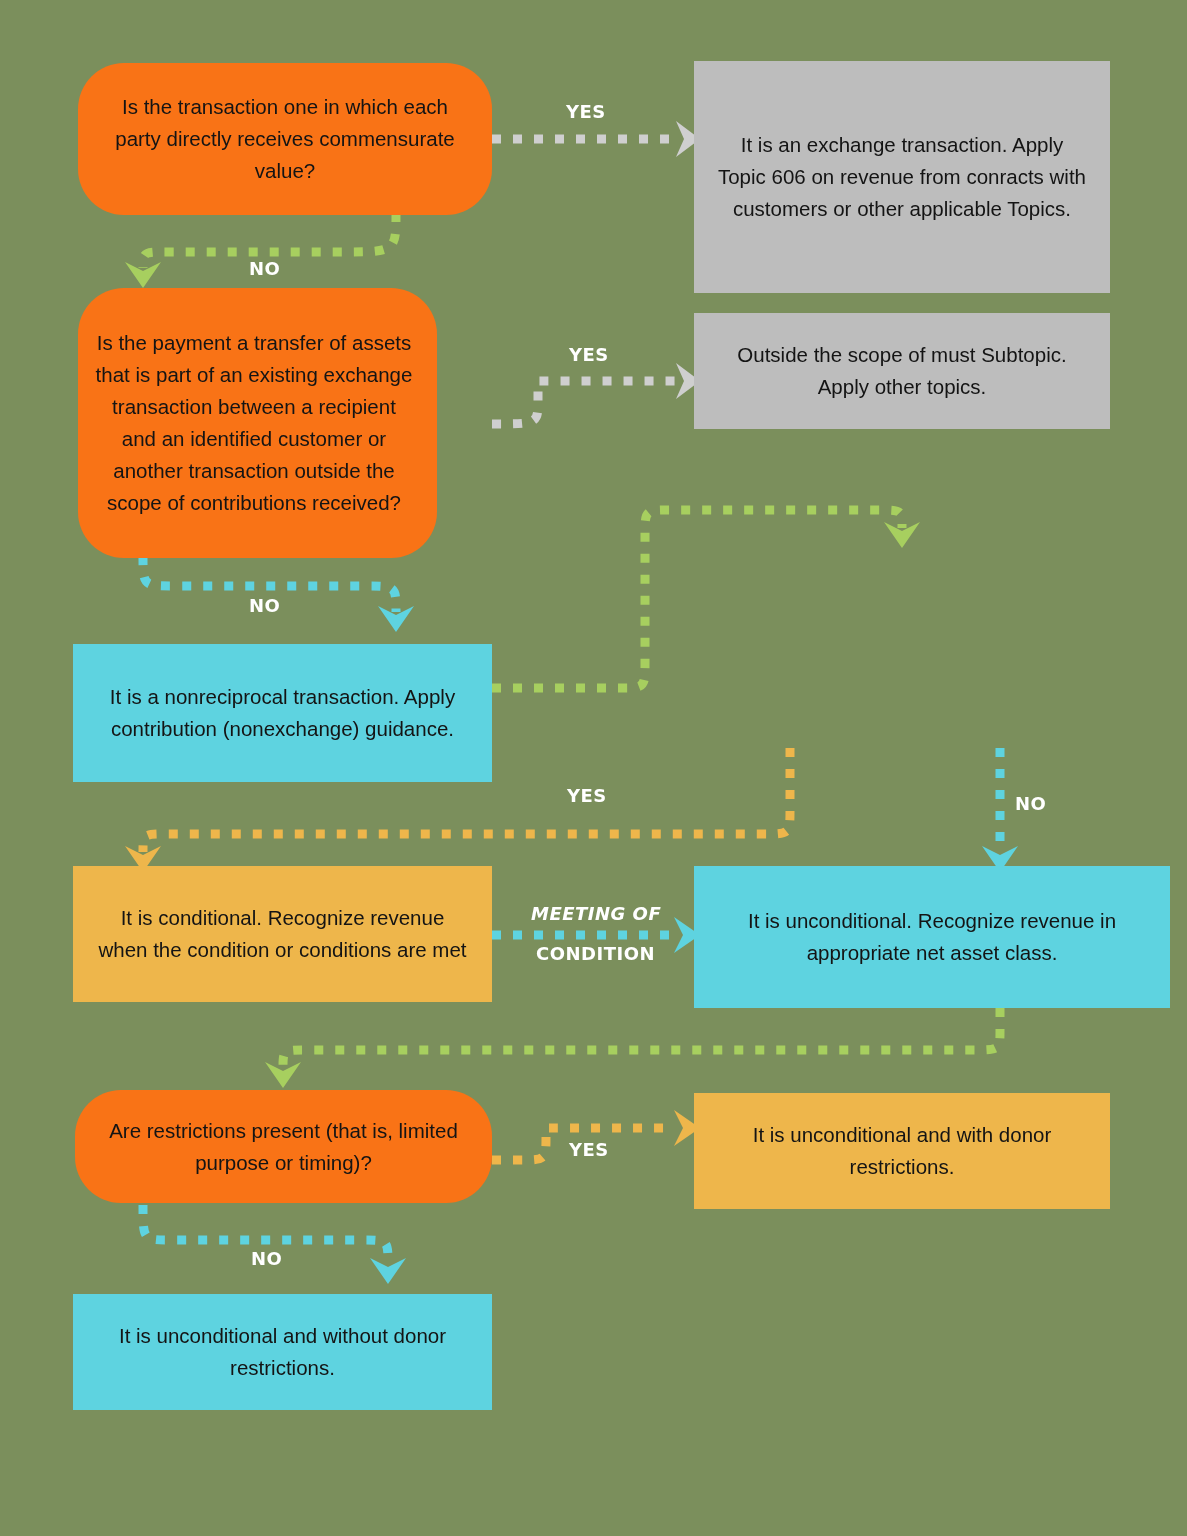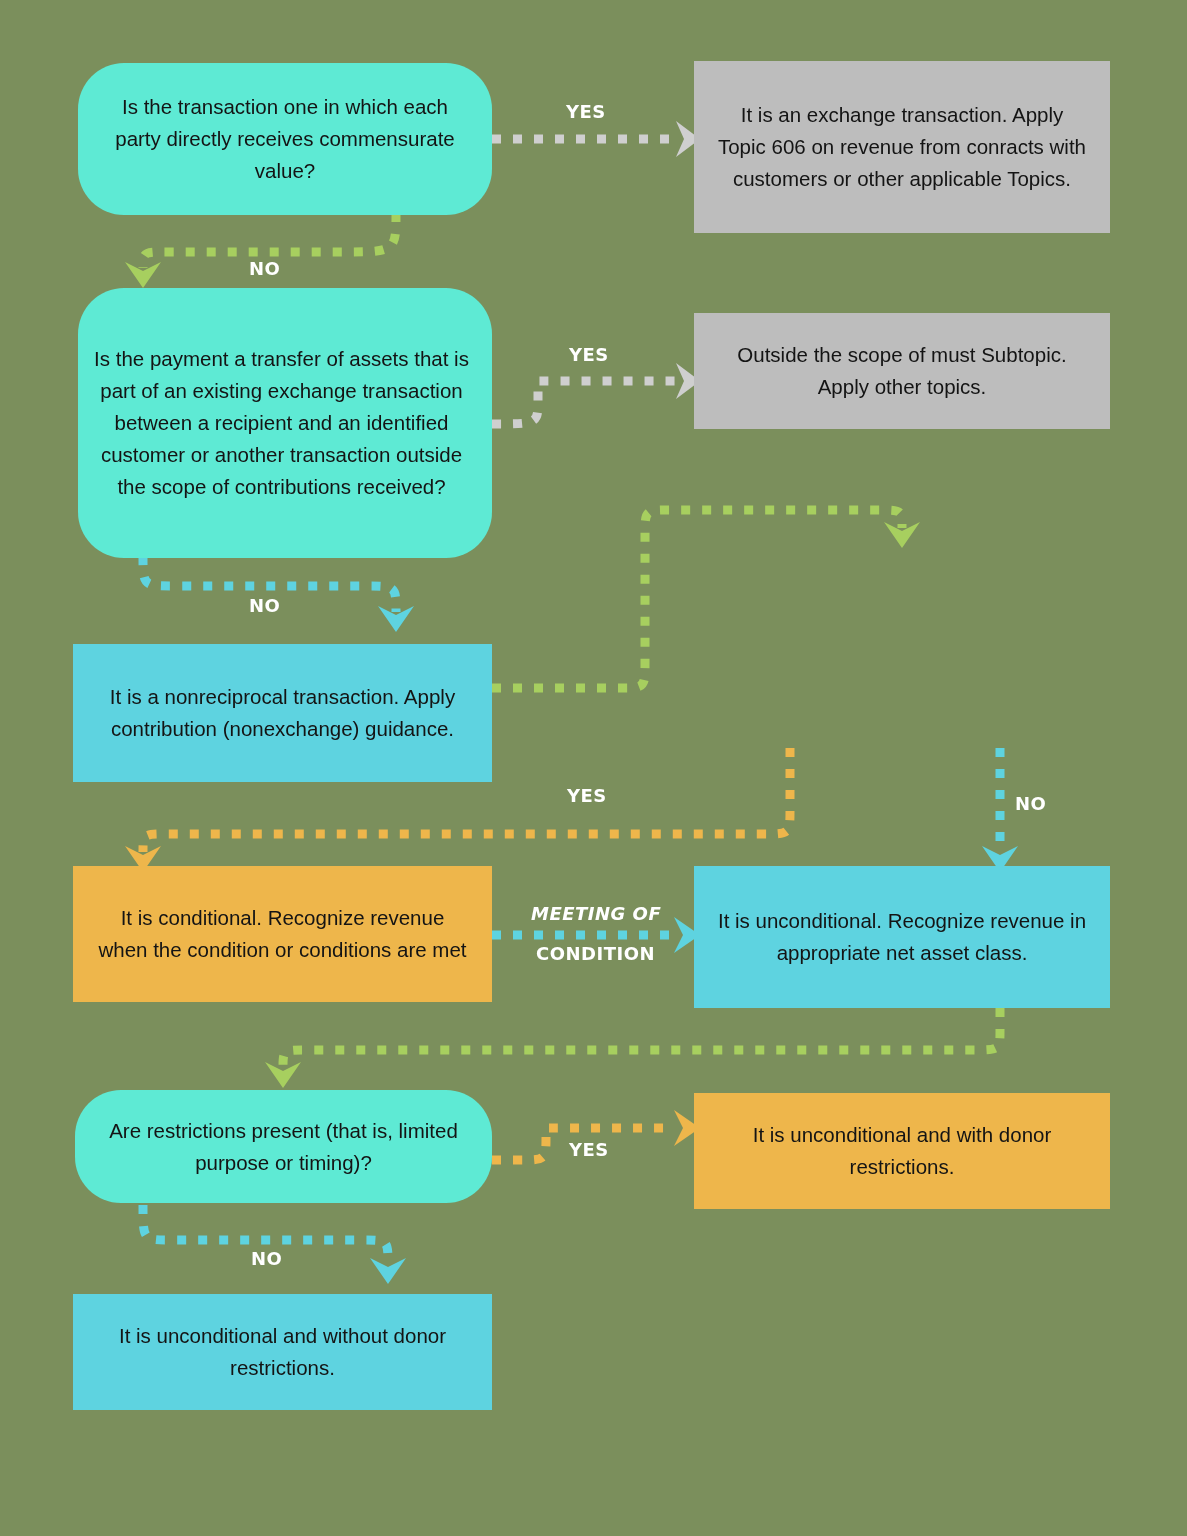--- a/index.html
+++ b/index.html
@@ -16,21 +16,21 @@
     box-sizing:border-box;
     display:flex;align-items:center;justify-content:center;
     text-align:center;
     color:#141414;
     font-size:20.5px;
     line-height:1.56;
     padding:10px 22px;
     z-index:3;
   }
   .node span{display:block;width:100%;}
-  .n-green{background:#5eead4;border-radius:46px;}
+  .n-green{background:#f97316;border-radius:46px;}
   .n-gray{background:#bdbdbd;}
   .n-cyan{background:#5ed3e0;}
   .n-amber{background:#eeb64b;}
 
   .edgelabel{
     position:absolute;
     z-index:6;
     color:#ffffff;
     font-weight:bold;
     font-size:18px;
@@ -114,42 +114,42 @@
     <g>
       <path d="M143,1205 C143,1240 143,1240 170,1240 L362,1240 C388,1240 388,1240 388,1264" fill="none" stroke="#5ed3e0" stroke-width="9" stroke-dasharray="9 12"></path>
       <path d="M370,1258 L388,1284 L406,1258 L388,1267 Z" fill="#5ed3e0"></path>
     </g>
   </svg>
 
   <div class="node n-green" style="left:78px;top:63px;width:414px;height:152px;">
     <span>Is the transaction one in which each party directly receives commensurate value?</span>
   </div>
 
-  <div class="node n-gray" style="left:694px;top:61px;width:416px;height:172px;">
+  <div class="node n-gray" style="left:694px;top:61px;width:416px;height:232px;">
     <span>It is an exchange transaction. Apply Topic 606 on revenue from conracts with customers or other applicable Topics.</span>
   </div>
 
-  <div class="node n-green" style="left:78px;top:288px;width:414px;height:270px;padding-left:15px;">
+  <div class="node n-green" style="left:78px;top:288px;width:359px;height:270px;padding-left:15px;">
     <span>Is the payment a transfer of assets that is part of an existing exchange transaction between a recipient and an identified customer or another transaction outside the scope of contributions received?</span>
   </div>
 
   <div class="node n-gray" style="left:694px;top:313px;width:416px;height:116px;">
     <span>Outside the scope of must Subtopic. Apply other topics.</span>
   </div>
 
   <div class="node n-cyan" style="left:73px;top:644px;width:419px;height:138px;">
     <span>It is a nonreciprocal transaction. Apply contribution (nonexchange) guidance.</span>
   </div>
 
 
   <div class="node n-amber" style="left:73px;top:866px;width:419px;height:136px;">
     <span>It is conditional. Recognize revenue when the condition or conditions are met</span>
   </div>
 
-  <div class="node n-cyan" style="left:694px;top:866px;width:416px;height:142px;">
+  <div class="node n-cyan" style="left:694px;top:866px;width:476px;height:142px;">
     <span>It is unconditional. Recognize revenue in appropriate net asset class.</span>
   </div>
 
   <div class="node n-green" style="left:75px;top:1090px;width:417px;height:113px;">
     <span>Are restrictions present (that is, limited purpose or timing)?</span>
   </div>
 
   <div class="node n-amber" style="left:694px;top:1093px;width:416px;height:116px;">
     <span>It is unconditional and with donor restrictions.</span>
   </div>

